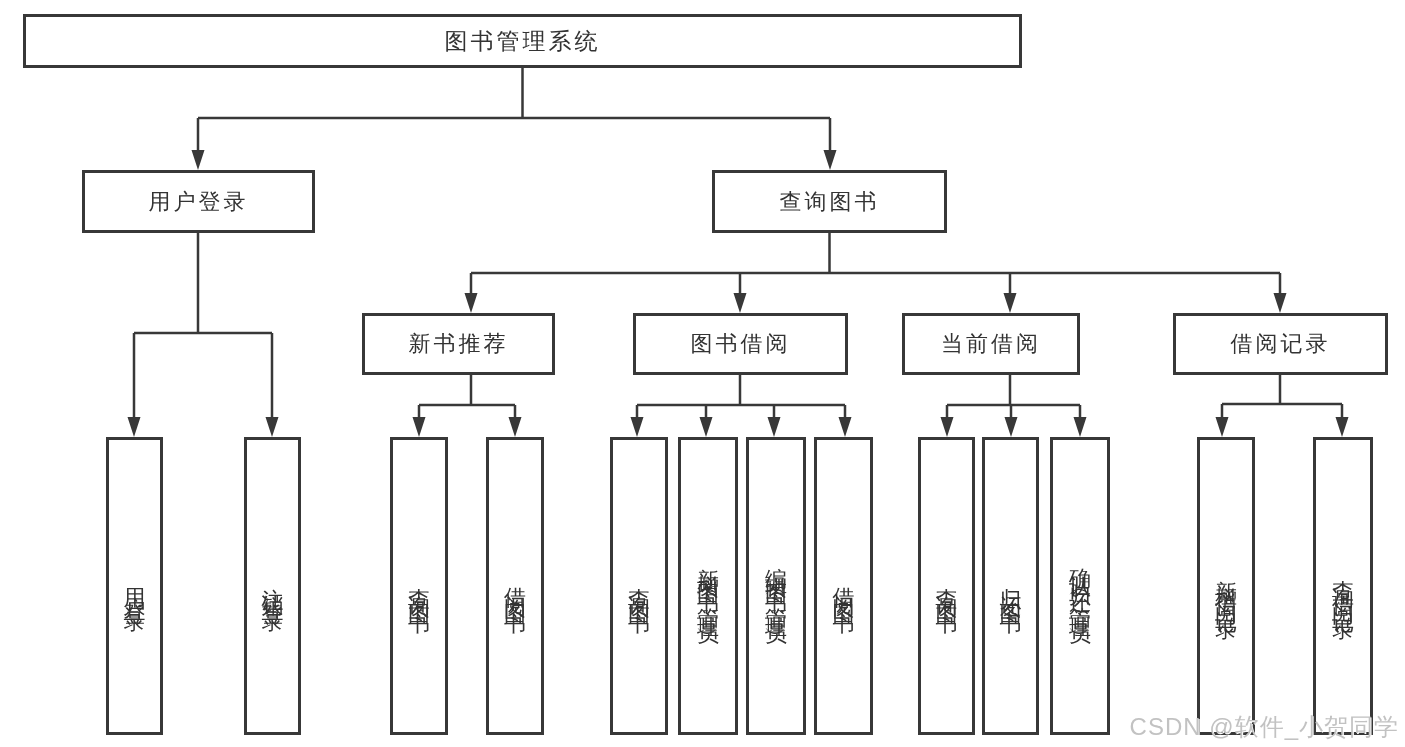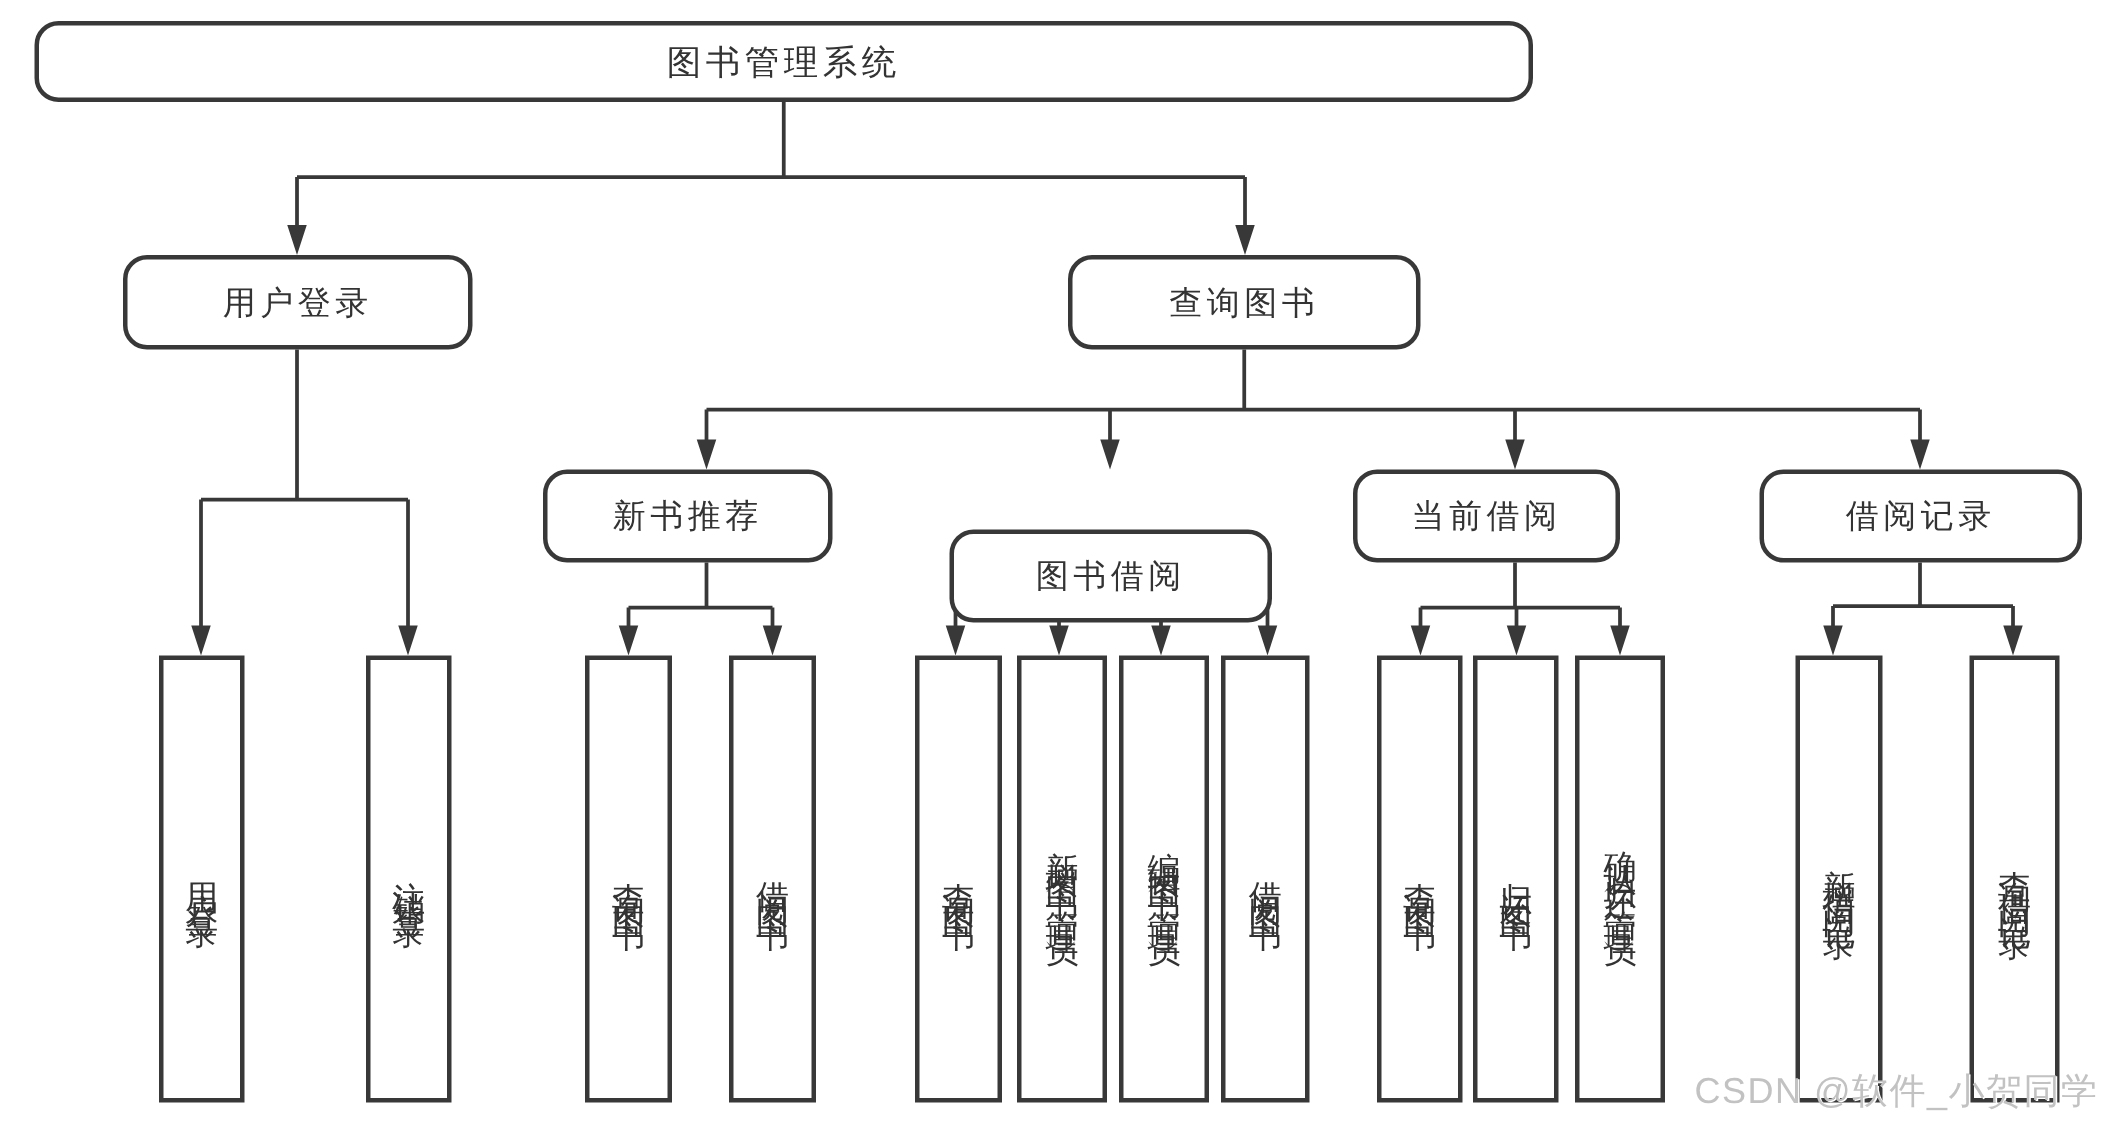--- a/index.html
+++ b/index.html
@@ -20,21 +20,21 @@
   .box {
     position: absolute;
     box-sizing: border-box;
     border: 3px solid #383838;
     background: #ffffff;
     display: flex;
     align-items: center;
     justify-content: center;
     color: #333333;
   }
-  .h { font-size: 22px; border-radius: 16px; }
+  .h { font-size: 22px; }
   .h span { letter-spacing: 3px; white-space: nowrap; }
   .root { font-size: 23px; }
   .v { top: 437px; height: 298px; }
   .v span {
     writing-mode: vertical-rl;
     text-orientation: mixed;
     font-size: 22px;
     letter-spacing: 8px;
     line-height: 1;
   }
@@ -90,21 +90,21 @@
   <div class="box h" style="left:82px; top:170px; width:233px; height:63px;">
     <span>用户登录</span>
   </div>
   <div class="box h" style="left:712px; top:170px; width:235px; height:63px;">
     <span>查询图书</span>
   </div>
 
   <div class="box h" style="left:362px; top:313px; width:193px; height:62px;">
     <span>新书推荐</span>
   </div>
-  <div class="box h" style="left:633px; top:313px; width:215px; height:62px;margin-top:40px;">
+  <div class="box h" style="left:633px; top:313px; width:215px; height:62px;">
     <span>图书借阅</span>
   </div>
   <div class="box h" style="left:902px; top:313px; width:178px; height:62px;">
     <span>当前借阅</span>
   </div>
   <div class="box h" style="left:1173px; top:313px; width:215px; height:62px;">
     <span>借阅记录</span>
   </div>
 
   <div class="box v" style="left:106px; width:57px;">

